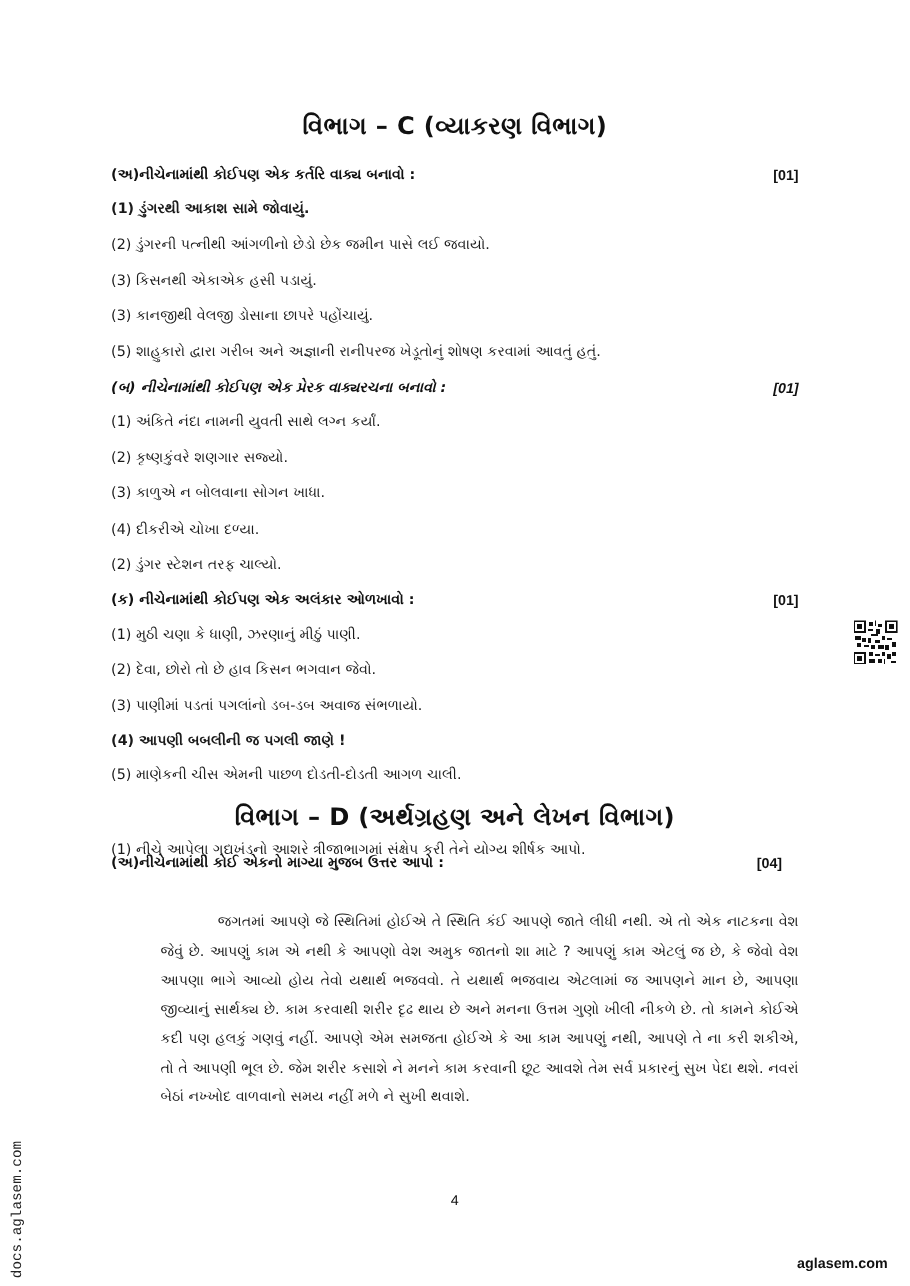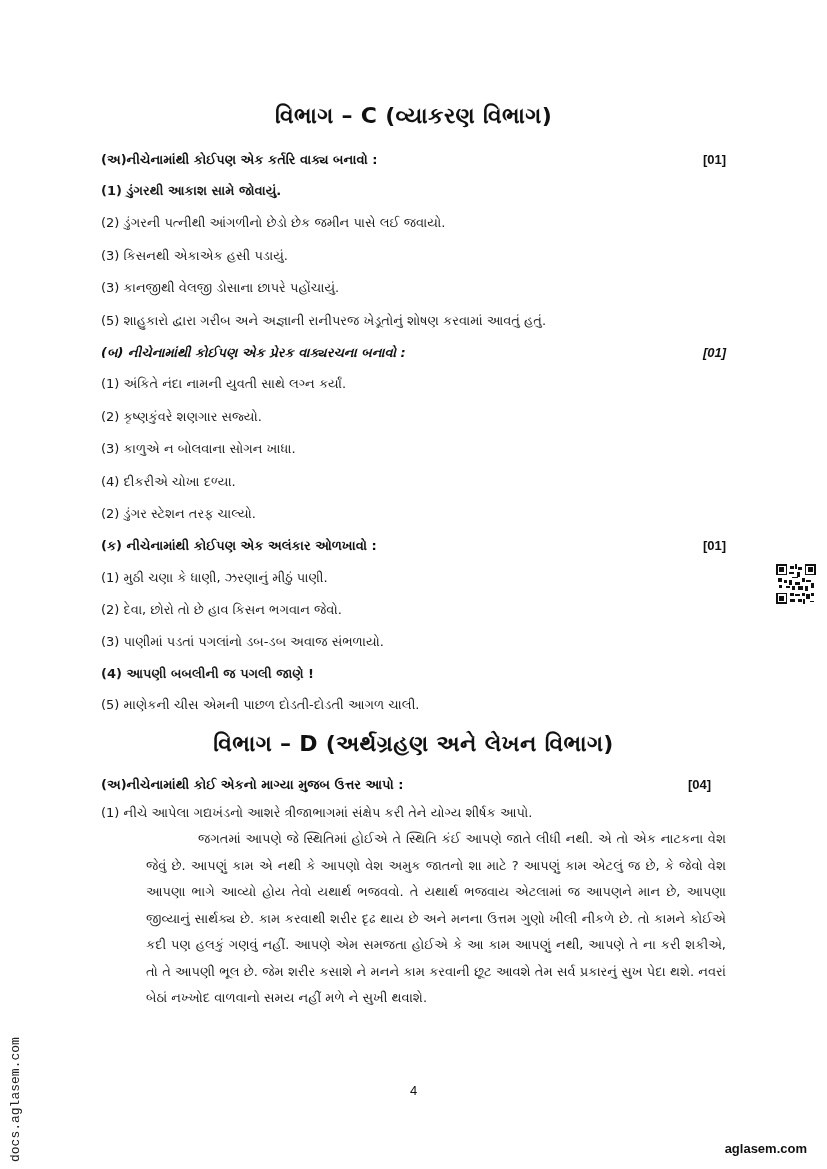--- a/index.html
+++ b/index.html
@@ -9,21 +9,21 @@
     color: #111111;
   }
   .section-title {
     position: absolute; left: 0; width: 827px; text-align: center;
     font-size: 22px; font-weight: bold; color: #111;
     letter-spacing: 0.3px;
   }
   .q-head {
     position: absolute; left: 101px; width: 625px;
     font-size: 13px; font-weight: bold; color: #111;
-    display: flex; justify-content: space-between; align-items: flex-start;
+    display: flex; justify-content: space-between; align-items: flex-end;
   }
   .q-head .marks { font-family: "Liberation Sans", sans-serif; font-weight: bold; font-size: 13px; }
   .item {
     position: absolute; left: 101px; width: 640px;
     font-size: 13px; color: #1a1a1a; white-space: nowrap;
   }
   .para {
     position: absolute; left: 146px; width: 580px;
     font-size: 13px; color: #1a1a1a; line-height: 26.5px;
     text-align: justify; text-indent: 52px;
@@ -79,21 +79,21 @@
 <div class="item" style="top:634px;">(3) પાણીમાં પડતાં પગલાંનો ડબ-ડબ અવાજ સંભળાયો.</div>
 <div class="item" style="top:666px;font-weight:bold;">(4) આપણી બબલીની જ પગલી જાણે !</div>
 <div class="item" style="top:697px;">(5) માણેકની ચીસ એમની પાછળ દોડતી-દોડતી આગળ ચાલી.</div>
 
 <div class="section-title" style="top:731px;">વિભાગ – D (અર્થગ્રહણ અને લેખન વિભાગ)</div>
 
 <div class="q-head" style="top:777px; width:610px;">
   <span>(અ)નીચેનામાંથી કોઈ એકનો માગ્યા મુજબ ઉત્તર આપો :</span>
   <span class="marks">[04]</span>
 </div>
-<div class="item" style="top:805px;">(1) નીચે આપેલા ગદ્યખંડનો આશરે ત્રીજાભાગમાં સંક્ષેપ કરી તેને યોગ્ય શીર્ષક આપો.</div>
+<div class="item" style="top:765px;">(1) નીચે આપેલા ગદ્યખંડનો આશરે ત્રીજાભાગમાં સંક્ષેપ કરી તેને યોગ્ય શીર્ષક આપો.</div>
 <div class="para" style="top:826px;">જગતમાં આપણે જે સ્થિતિમાં હોઈએ તે સ્થિતિ કંઈ આપણે જાતે લીધી નથી. એ તો એક નાટકના વેશ જેવું છે. આપણું કામ એ નથી કે આપણો વેશ અમુક જાતનો શા માટે ? આપણું કામ એટલું જ છે, કે જેવો વેશ આપણા ભાગે આવ્યો હોય તેવો યથાર્થ ભજવવો. તે યથાર્થ ભજવાય એટલામાં જ આપણને માન છે, આપણા જીવ્યાનું સાર્થક્ય છે. કામ કરવાથી શરીર દૃઢ થાય છે અને મનના ઉત્તમ ગુણો ખીલી નીકળે છે. તો કામને કોઈએ કદી પણ હલકું ગણવું નહીં. આપણે એમ સમજતા હોઈએ કે આ કામ આપણું નથી, આપણે તે ના કરી શકીએ, તો તે આપણી ભૂલ છે. જેમ શરીર કસાશે ને મનને કામ કરવાની છૂટ આવશે તેમ સર્વ પ્રકારનું સુખ પેદા થશે. નવરાં બેઠાં નખ્ખોદ વાળવાનો સમય નહીં મળે ને સુખી થવાશે.</div>
 
 <svg class="qr" viewBox="0 0 25 25" shape-rendering="crispEdges">
   <rect width="25" height="25" fill="#fff"></rect>
   <g fill="#111">
     <rect x="0" y="0" width="7" height="7"></rect>
       <rect x="1" y="1" width="5" height="5" fill="#fff"></rect>
       <rect x="2" y="2" width="3" height="3"></rect>
     <rect x="18" y="0" width="7" height="7"></rect>
       <rect x="19" y="1" width="5" height="5" fill="#fff"></rect>

